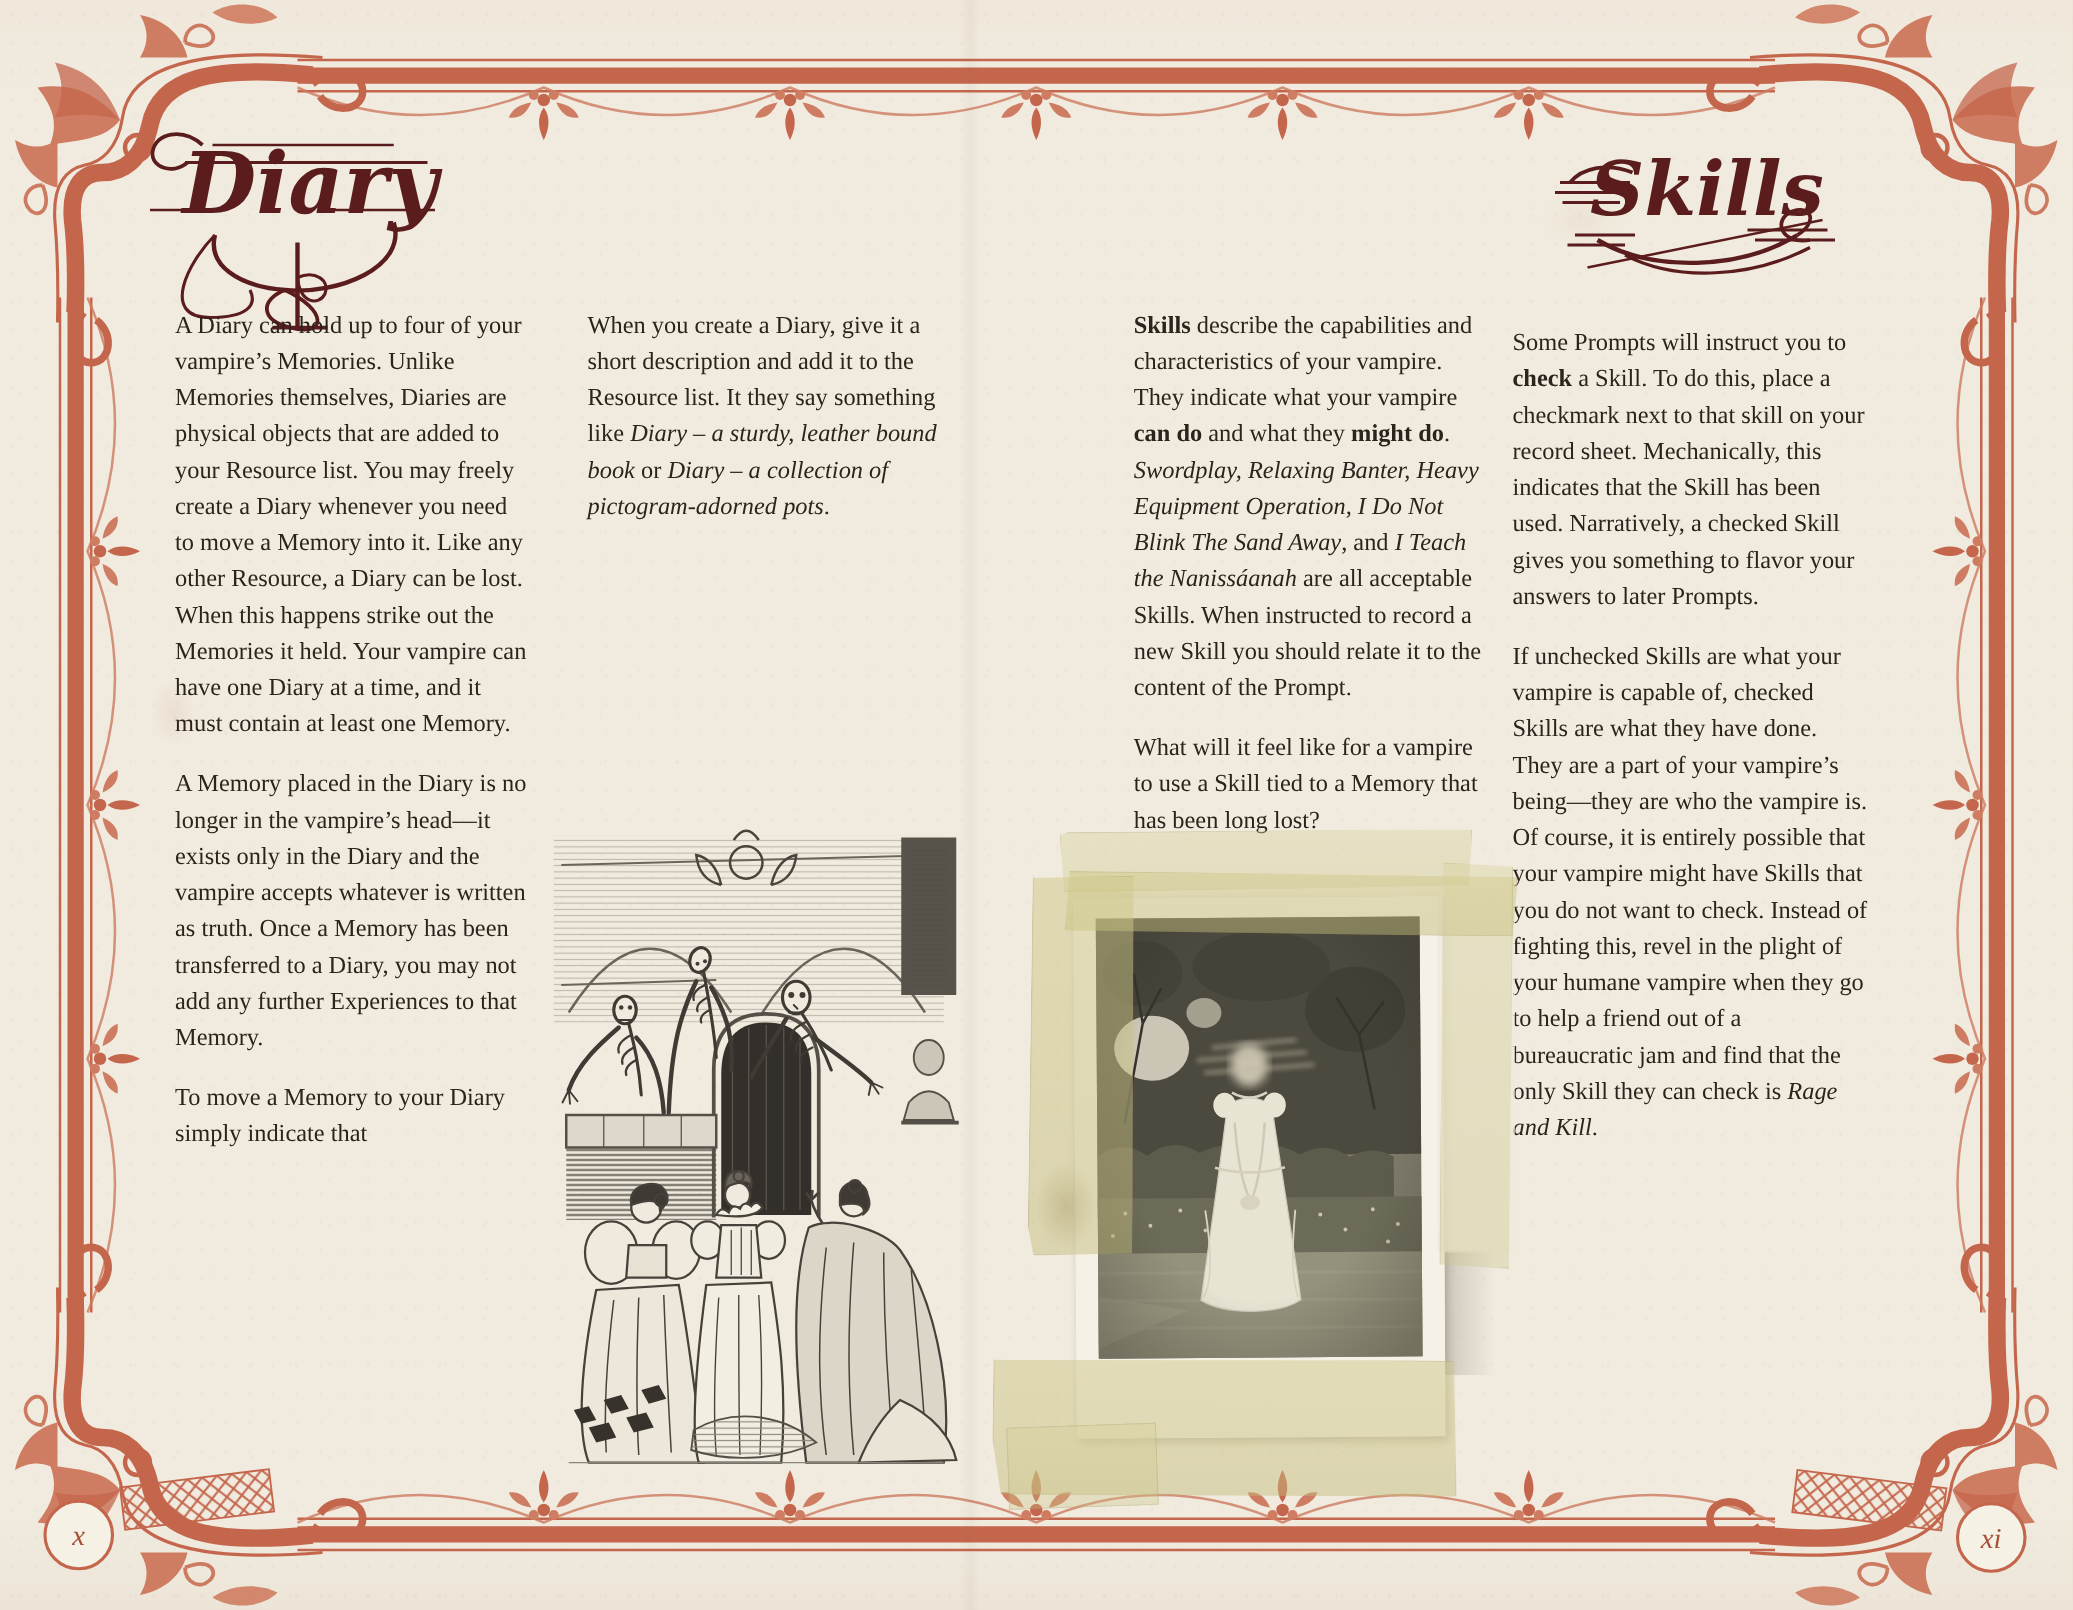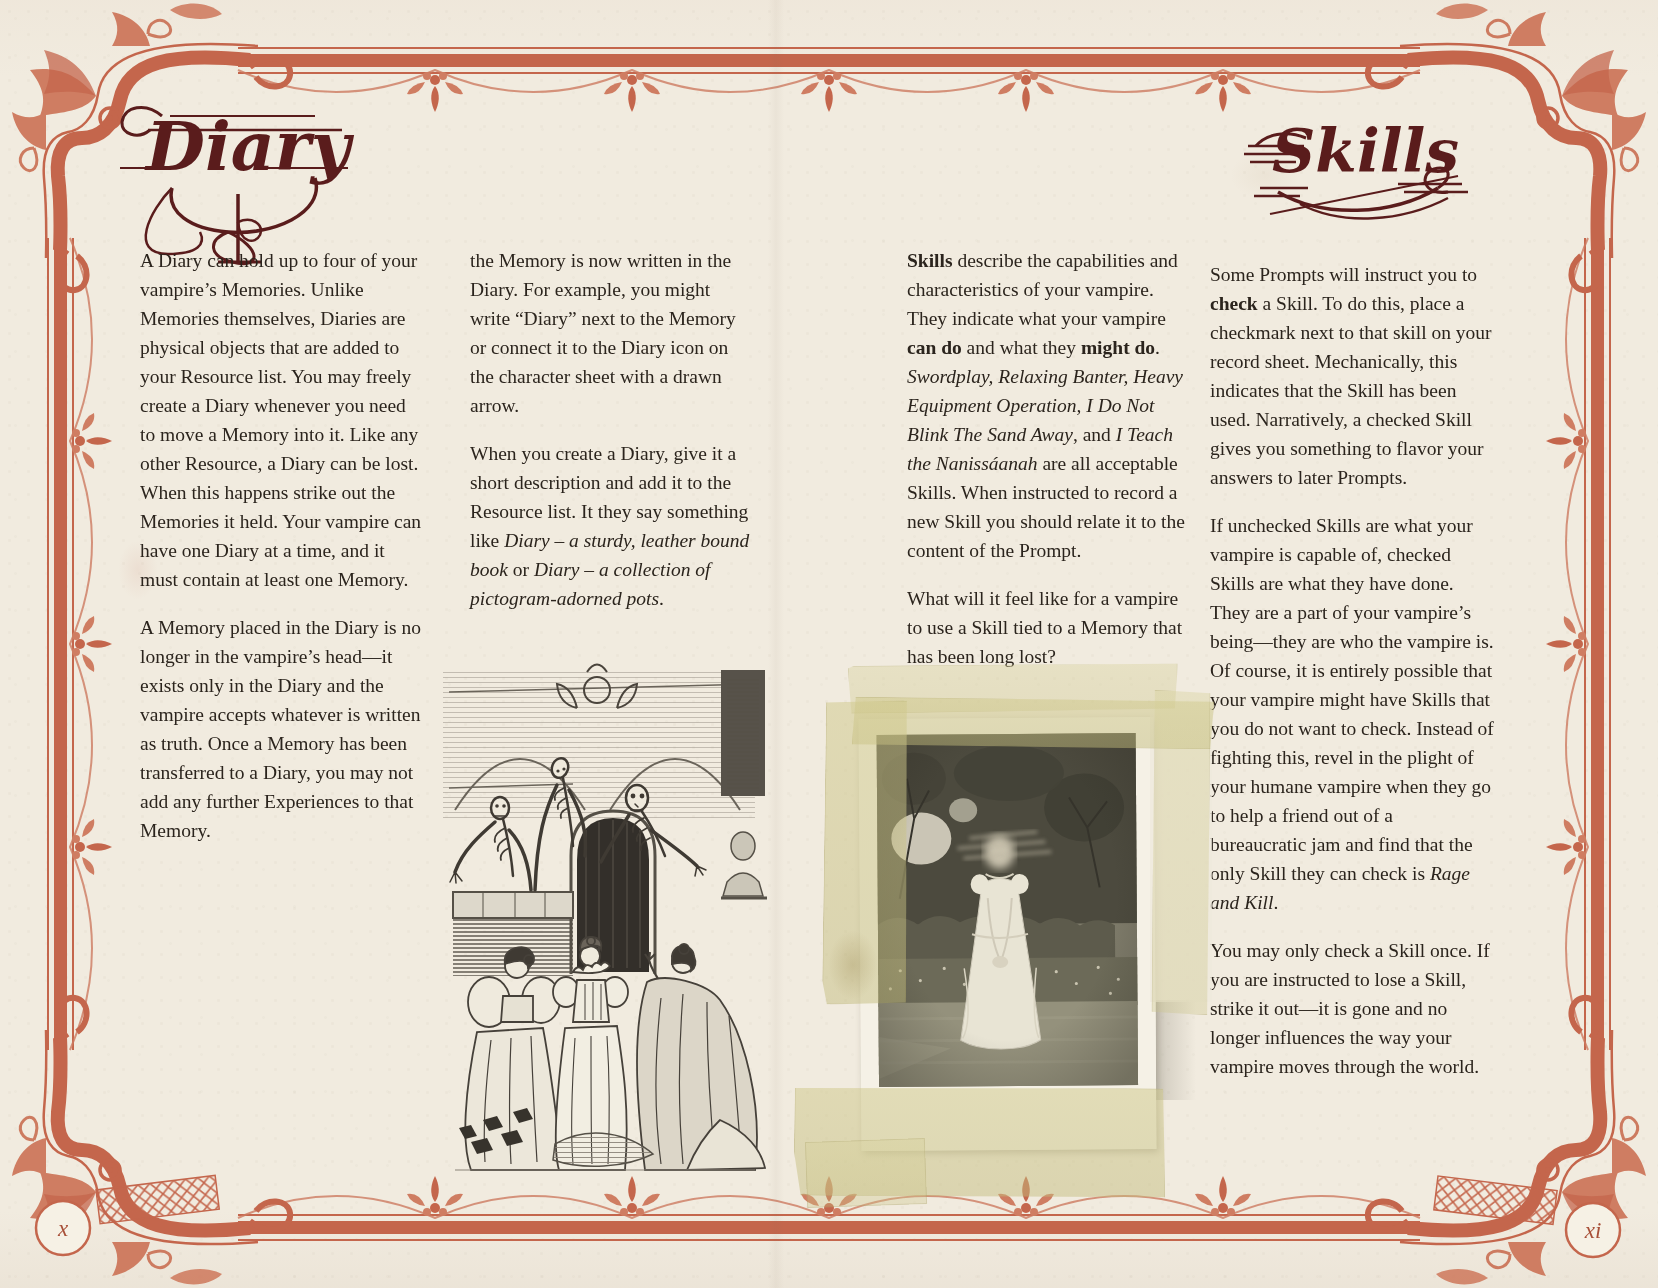--- a/index.html
+++ b/index.html
@@ -151,33 +151,32 @@
       <path d="M58,114 C100,136 160,132 206,108" stroke-width="2.5"></path>
       <path d="M18,98 H66 M12,106 H58" stroke-width="2.5"></path>
       <path d="M156,94 H220 M162,102 H226" stroke-width="2.5"></path>
       <path d="M28,124 L216,86" stroke-width="2"></path>
     </g>
   </svg>
 
   <div class="col" style="left:136px;top:246px;width:286px;">
       <p><span>A Diary can hold up to four of your vampire’s Memories. Unlike Memories themselves, Diaries are physical objects that are added to your Resource list. You may freely create a Diary whenever you need to move a Memory into it. Like any other Resource, a Diary can be lost. When this happens strike out the Memories it held. Your vampire can have one Diary at a time, and it must contain at least one Memory.</span></p>
       <p><span>A Memory placed in the Diary is no longer in the vampire’s head—it exists only in the Diary and the vampire accepts whatever is written as truth. Once a Memory has been transferred to a Diary, you may not add any further Experiences to that Memory.</span></p>
+      <p><span>To move a Memory to your Diary simply indicate that</span></p>
     </div>
   <div class="col" style="left:466px;top:246px;width:288px;">
-      <p><span>the Memory is now written in the Diary. For example, you might write “Diary” next to the Memory or connect it to the Diary icon on the character sheet with a drawn arrow.</span></p>
       <p><span>When you create a Diary, give it a short description and add it to the Resource list. It they say something like </span><span class="i">Diary – a sturdy, leather bound book</span><span> or </span><span class="i">Diary – a collection of pictogram-adorned pots</span><span>.</span></p>
     </div>
   <div class="col" style="left:903px;top:246px;width:292px;">
       <p><span class="b">Skills</span><span> describe the capabilities and characteristics of your vampire. They indicate what your vampire </span><span class="b">can do</span><span> and what they </span><span class="b">might do</span><span>. </span><span class="i">Swordplay, Relaxing Banter, Heavy Equipment Operation, I Do Not Blink The Sand Away</span><span>, and </span><span class="i">I Teach the Nanissáanah</span><span> are all acceptable Skills. When instructed to record a new Skill you should relate it to the content of the Prompt.</span></p>
       <p><span>What will it feel like for a vampire to use a Skill tied to a Memory that has been long lost?</span></p>
     </div>
   <div class="col" style="left:1206px;top:260px;width:288px;">
       <p><span>Some Prompts will instruct you to </span><span class="b">check</span><span> a Skill. To do this, place a checkmark next to that skill on your record sheet. Mechanically, this indicates that the Skill has been used. Narratively, a checked Skill gives you something to flavor your answers to later Prompts.</span></p>
       <p><span>If unchecked Skills are what your vampire is capable of, checked Skills are what they have done. They are a part of your vampire’s being—they are who the vampire is. Of course, it is entirely possible that your vampire might have Skills that you do not want to check. Instead of fighting this, revel in the plight of your humane vampire when they go to help a friend out of a bureaucratic jam and find that the only Skill they can check is </span><span class="i">Rage and Kill</span><span>.</span></p>
-      <p><span>You may only check a Skill once. If you are instructed to lose a Skill, strike it out—it is gone and no longer influences the way your vampire moves through the world.</span></p>
     </div>
 
   <div class="engraving">
     <svg viewBox="0 0 345 522" width="345" height="522">
       <defs>
         <pattern id="eh" width="5" height="5" patternUnits="userSpaceOnUse">
           <line x1="0" y1="2.5" x2="5" y2="2.5" stroke="#8a8378" stroke-width="0.9"></line>
         </pattern>
         <pattern id="ed" width="4" height="4" patternUnits="userSpaceOnUse">
           <line x1="0" y1="2" x2="4" y2="2" stroke="#555047" stroke-width="1.4"></line>

